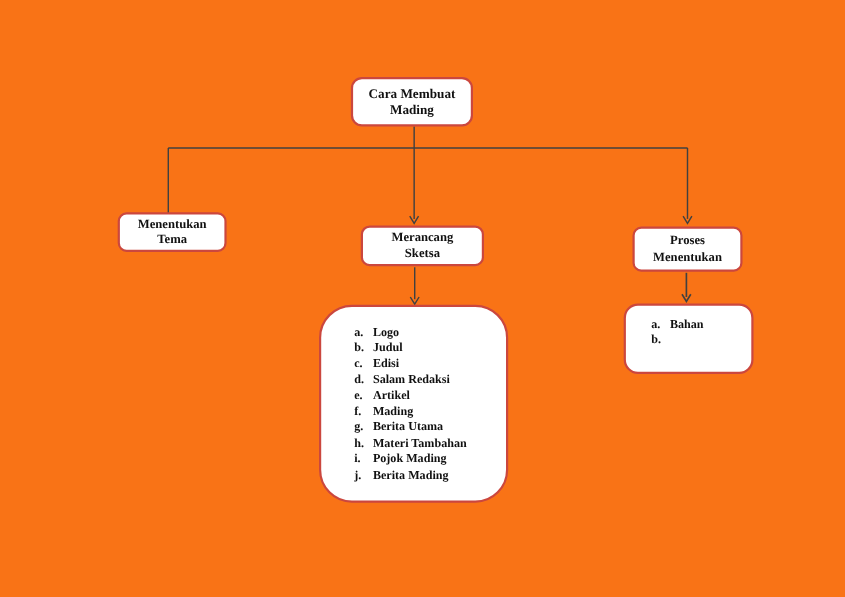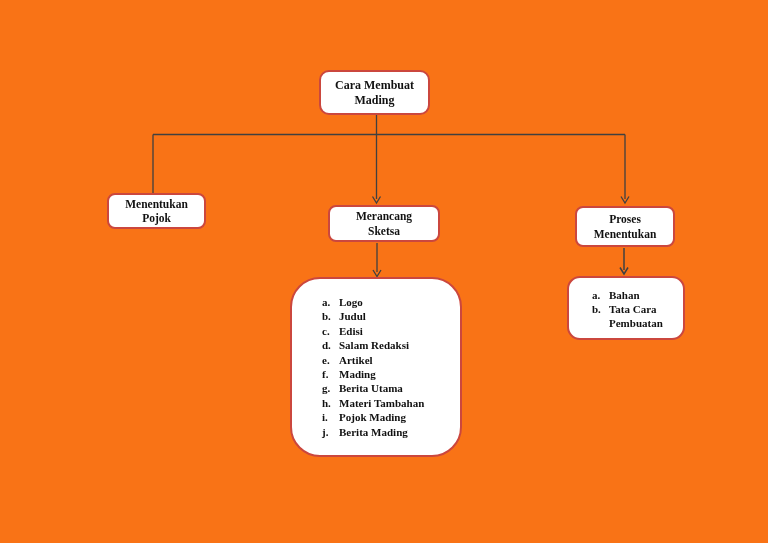--- a/index.html
+++ b/index.html
@@ -101,21 +101,21 @@
     <path d="M620,267.5 L624,274 L628,267.5" stroke="var(--connector)" stroke-width="1.5" fill="none"></path>
   </svg>
 
   <div class="node node-root">
     <div class="line">Cara Membuat</div>
     <div class="line">Mading</div>
   </div>
 
   <div class="node node-small node-tema">
     <div class="line">Menentukan</div>
-    <div class="line">Pojok</div>
+    <div class="line">Tema</div>
   </div>
 
   <div class="node node-small node-sketsa">
     <div class="line">Merancang</div>
     <div class="line">Sketsa</div>
   </div>
 
   <div class="node node-small node-proses">
     <div class="line">Proses</div>
     <div class="line">Menentukan</div>
@@ -164,17 +164,16 @@
     </div>
   </div>
 
   <div class="listbox listbox-proses">
     <div class="list-item">
       <span class="list-letter">a.</span>
       <span class="list-text">Bahan</span>
     </div>
     <div class="list-item">
       <span class="list-letter">b.</span>
-      <span class="list-text">Tata Cara Pembuatan</span>
     </div>
   </div>
 
 </div>
 
 </body></html>

